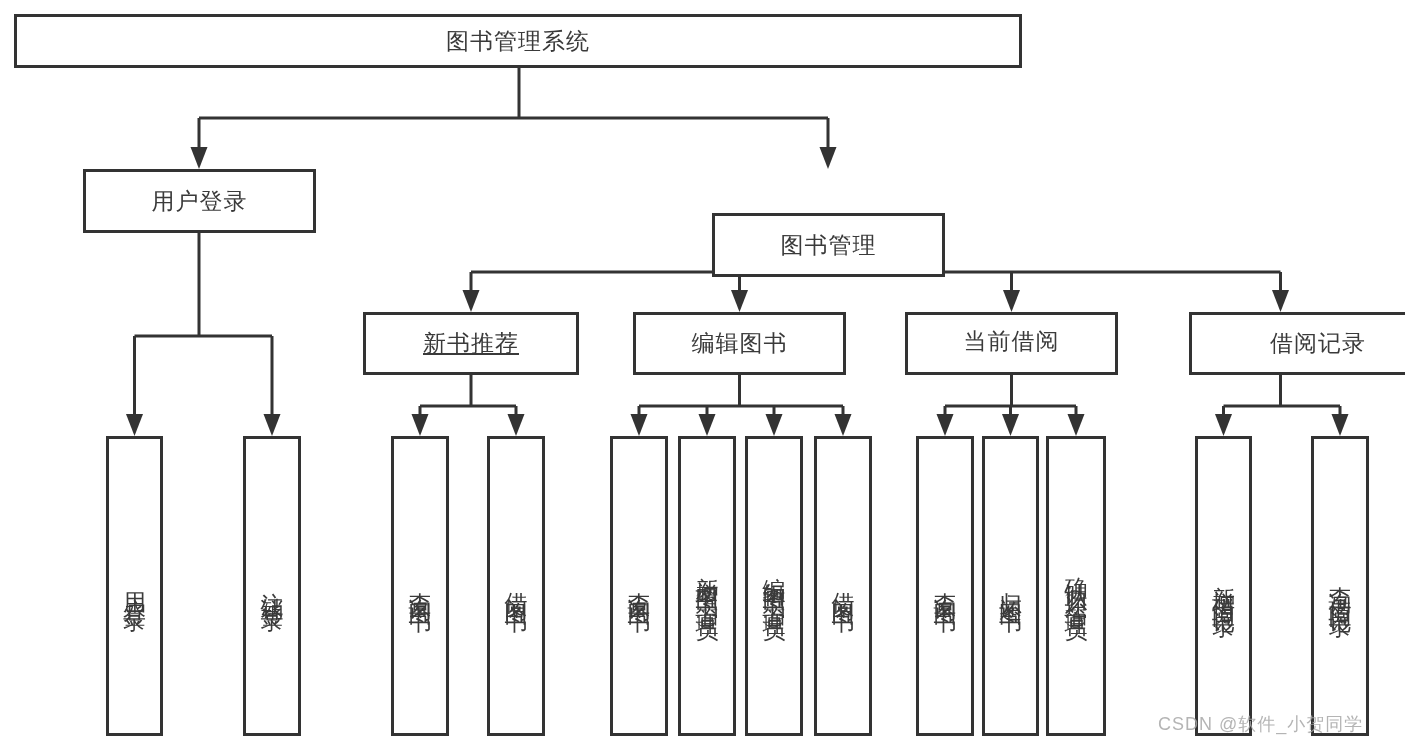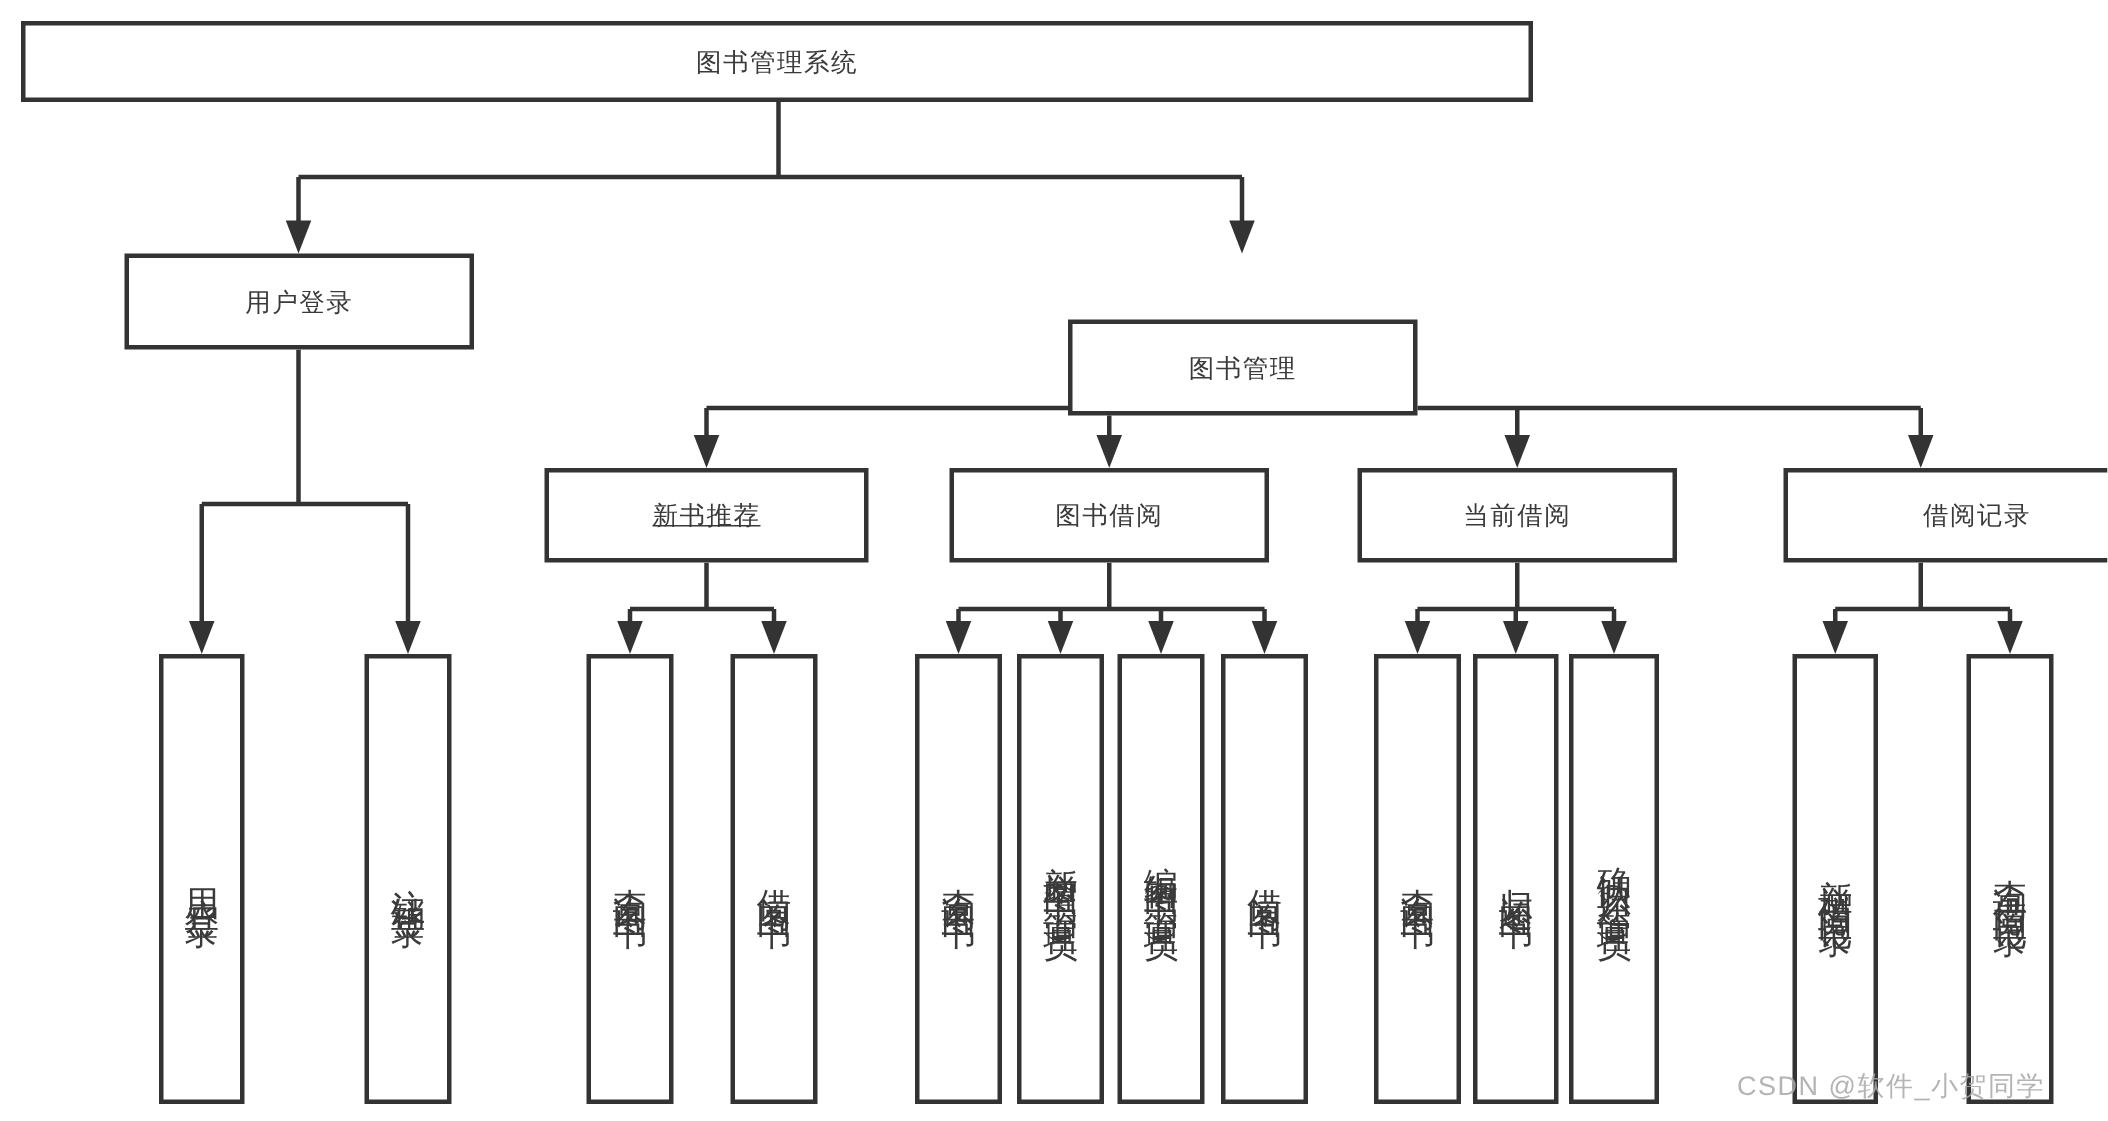--- a/index.html
+++ b/index.html
@@ -13,21 +13,21 @@
   }
   .box {
     position: absolute;
     box-sizing: border-box;
     border: 3px solid #333333;
     background: #ffffff;
     color: #3a3a3a;
     display: flex;
     align-items: center;
     justify-content: center;
-    font-size: 17px;
+    font-size: 23px;
     letter-spacing: 1px;
     z-index: 2;
     line-height: 1;
   }
   .vbox {
     writing-mode: vertical-rl;
     text-orientation: mixed;
     font-size: 23px;
     letter-spacing: 6px;
     line-height: 1;
@@ -83,22 +83,22 @@
       <polygon points="1215,414 1232,414 1223.5,436" fill="#333333"></polygon>
       <polygon points="1331.5,414 1348.5,414 1340,436" fill="#333333"></polygon>
     </svg>
 
   <div class="box" style="left:14px; top:14px; width:1008px; height:54px;">图书管理系统</div>
 
   <div class="box" style="left:83px; top:169px; width:233px; height:64px;">用户登录</div>
   <div class="box" style="left:712px; top:169px; width:233px; height:64px;margin-top:44px;">图书管理</div>
 
   <div class="box" style="left:363px; top:312px; width:216px; height:63px;text-decoration:underline;">新书推荐</div>
-  <div class="box" style="left:633px; top:312px; width:213px; height:63px;">图书借阅</div>
-  <div class="box" style="left:905px; top:312px; width:213px; height:63px;">当前借阅</div>
+  <div class="box" style="left:633px; top:312px; width:213px; height:63px;">编辑图书</div>
+  <div class="box" style="left:905px; top:312px; width:213px; height:63px;font-family:Liberation Mono, monospace;">当前借阅</div>
   <div class="box" style="left:1189px; top:312px; width:258px; height:63px;">借阅记录</div>
 
   <div class="box vbox" style="left:106px; top:436px; width:57px; height:300px;">用户登录</div>
   <div class="box vbox" style="left:243px; top:436px; width:58px; height:300px;">注销登录</div>
 
   <div class="box vbox" style="left:391px; top:436px; width:58px; height:300px;">查询图书</div>
   <div class="box vbox" style="left:487px; top:436px; width:58px; height:300px;">借阅图书</div>
 
   <div class="box vbox" style="left:610px; top:436px; width:58px; height:300px;">查询图书</div>
   <div class="box vbox" style="left:678px; top:436px; width:58px; height:300px;">新增图书（管理员）</div>

